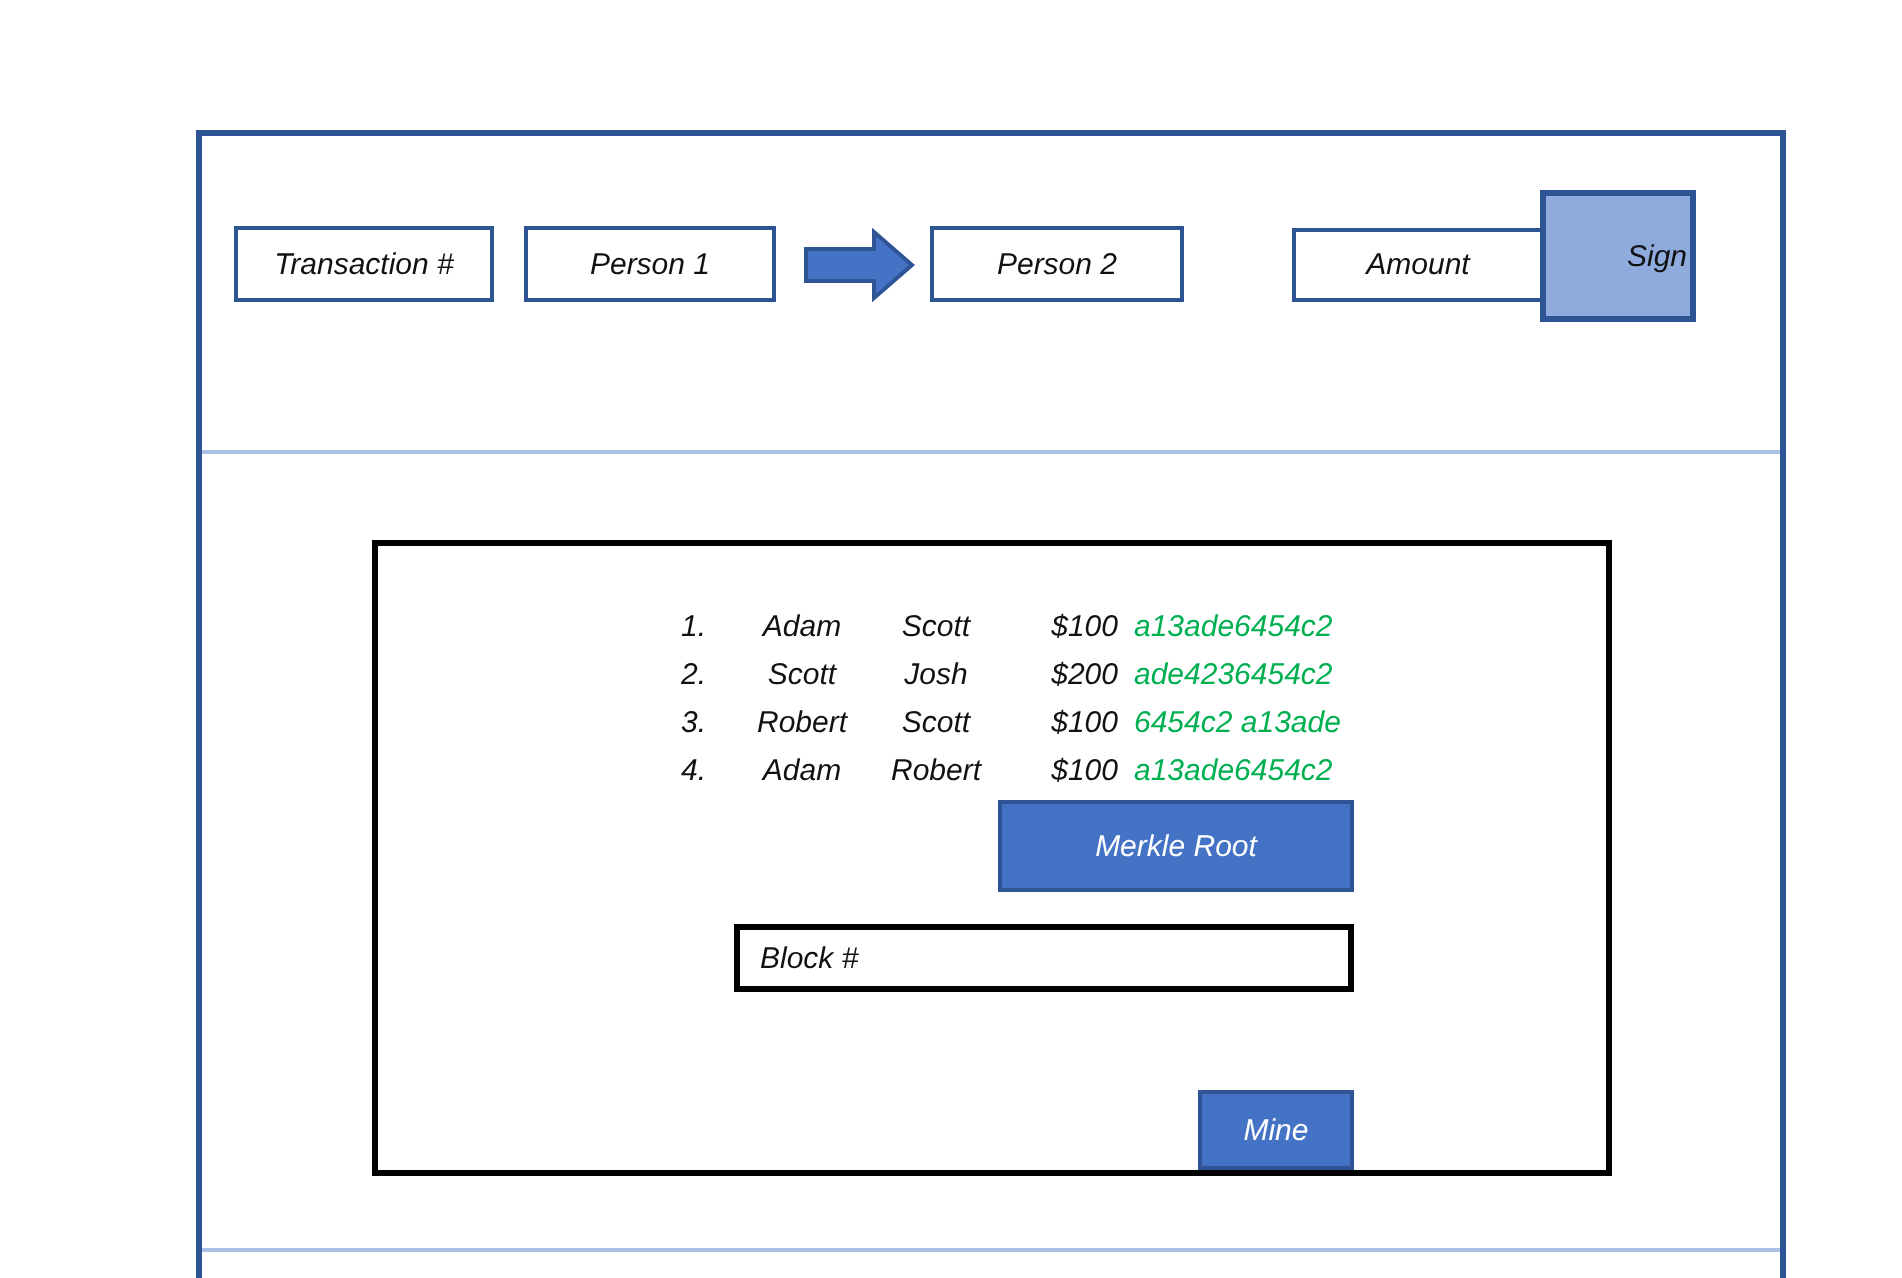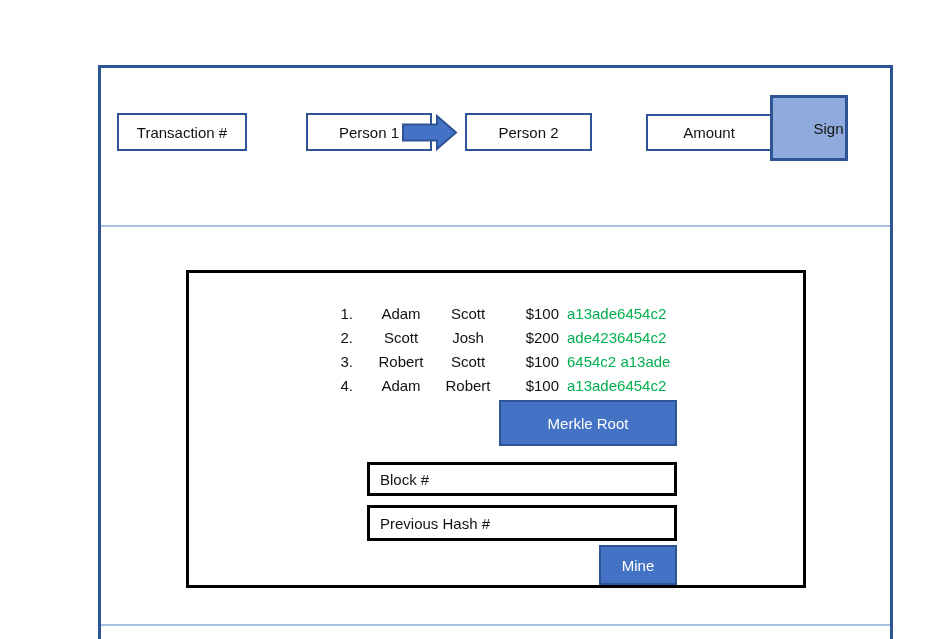--- a/index.html
+++ b/index.html
@@ -12,21 +12,21 @@
   }
   *{box-sizing:border-box;margin:0;padding:0;}
   html,body{width:951px;height:639px;}
   body{
     position:relative;
     background:#ffffff;
     overflow:hidden;
     font-family:"Liberation Sans","DejaVu Sans",sans-serif;
     color:var(--ink);
   }
-  .abs{position:absolute;}
+  .abs{position:absolute;font-style:italic;}
 
   
   .outer-frame{
     left:98px;top:65px;width:795px;height:610px;
     border:3px solid var(--border-blue);
     background:#ffffff;
   }
   .divider{
     height:2px;background:var(--divider-blue);
     left:101px;width:789px;
@@ -35,21 +35,21 @@
   .divider-bottom{top:624px;}
 
   
   .field{
     border:2px solid var(--border-blue);
     background:#ffffff;
     display:flex;align-items:center;justify-content:center;
     font-size:15px;color:var(--ink);
   }
   .f-txnum {left:117px;top:113px;width:130px;height:38px;}
-  .f-p1    {left:262px;top:113px;width:126px;height:38px;margin-left:44px;}
+  .f-p1    {left:262px;top:113px;width:126px;height:38px;}
   .f-p2    {left:465px;top:113px;width:127px;height:38px;}
   .f-amt   {left:626px;top:114px;width:126px;height:37px;margin-left:20px;}
   .sign-btn{
     left:770px;top:95px;width:78px;height:66px;
     background:var(--light-blue-fill);
     border:3px solid var(--border-blue);
     display:flex;align-items:center;justify-content:center;
     font-size:15px;color:var(--ink);cursor:pointer;padding-left:39px;
   }
   .arrow-wrap{left:402px;top:114px;width:56px;height:37px;}
@@ -135,16 +135,15 @@
       <span class="tx-to">Robert</span>
       <span class="tx-amount">$100</span>
       <span class="tx-hash">a13ade6454c2</span>
     </div>
   </div>
 
   <div class="abs hash-field block-num">Block #</div>
 
   <div class="abs blue-btn merkle-btn">Merkle Root</div>
 
-  <div class="abs hash-field prev-hash">Previous Hash #</div>
 
   <div class="abs blue-btn mine-btn">Mine</div>
 </div>
 
 </body></html>

